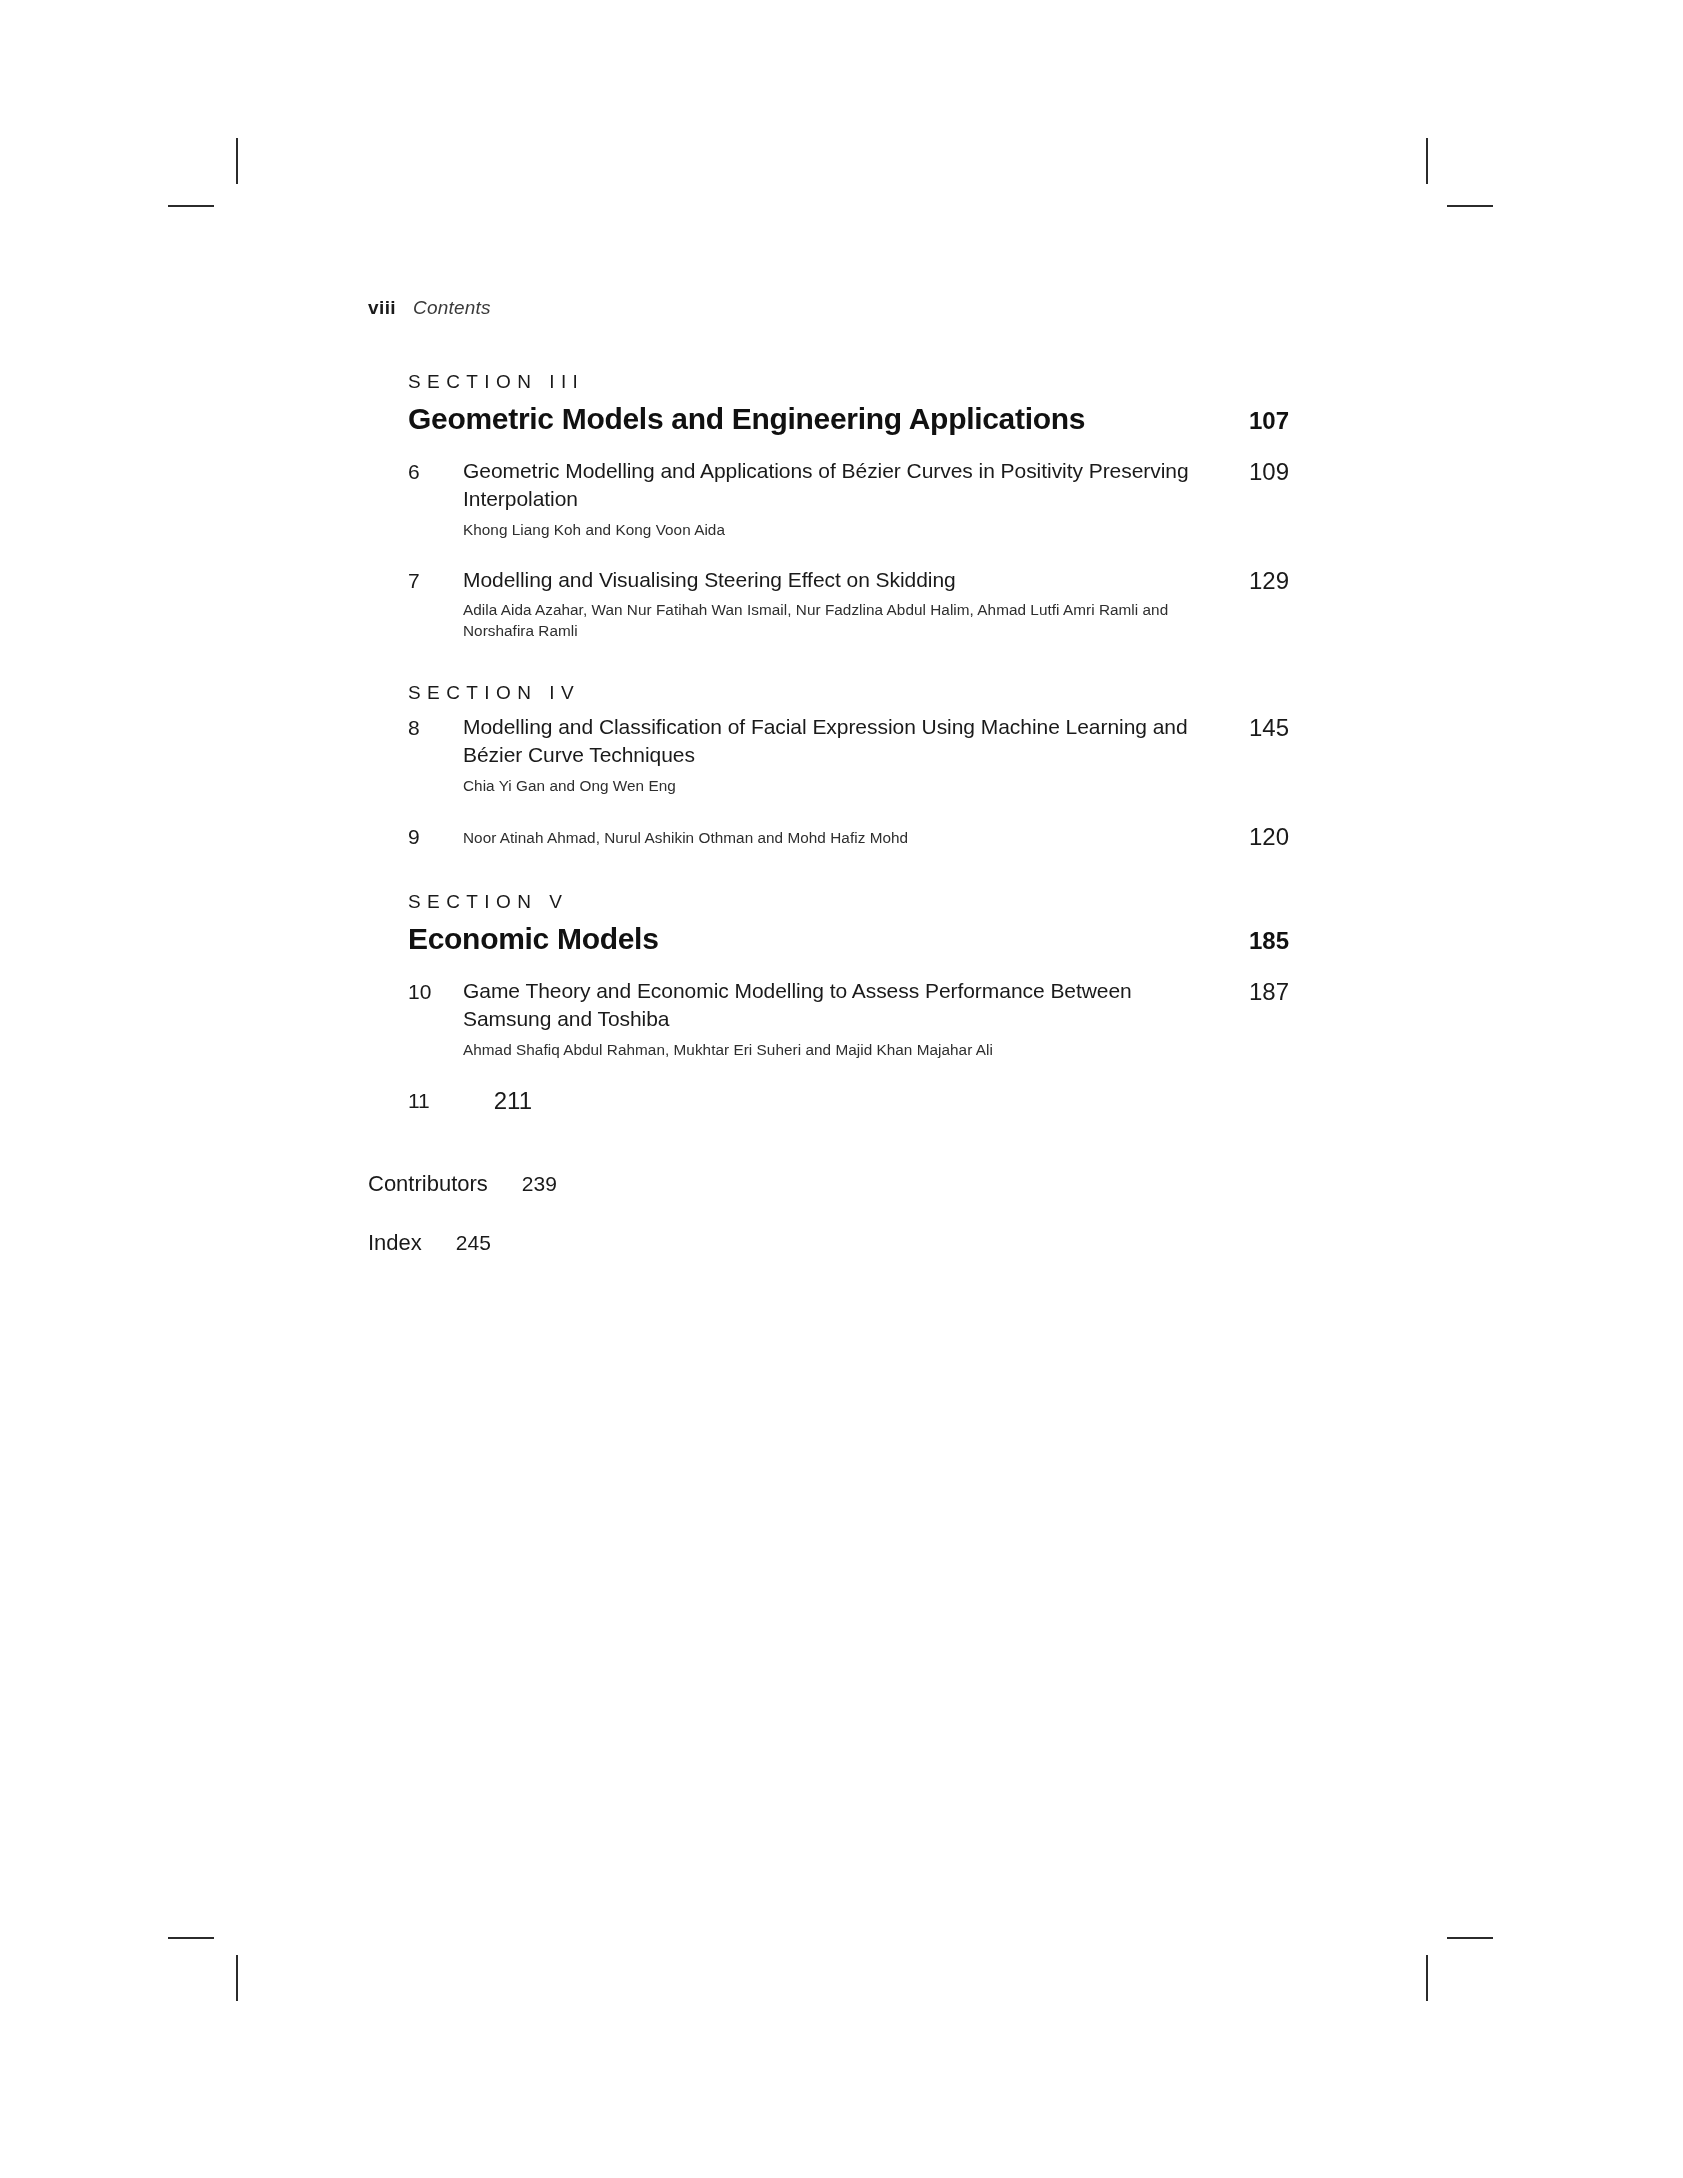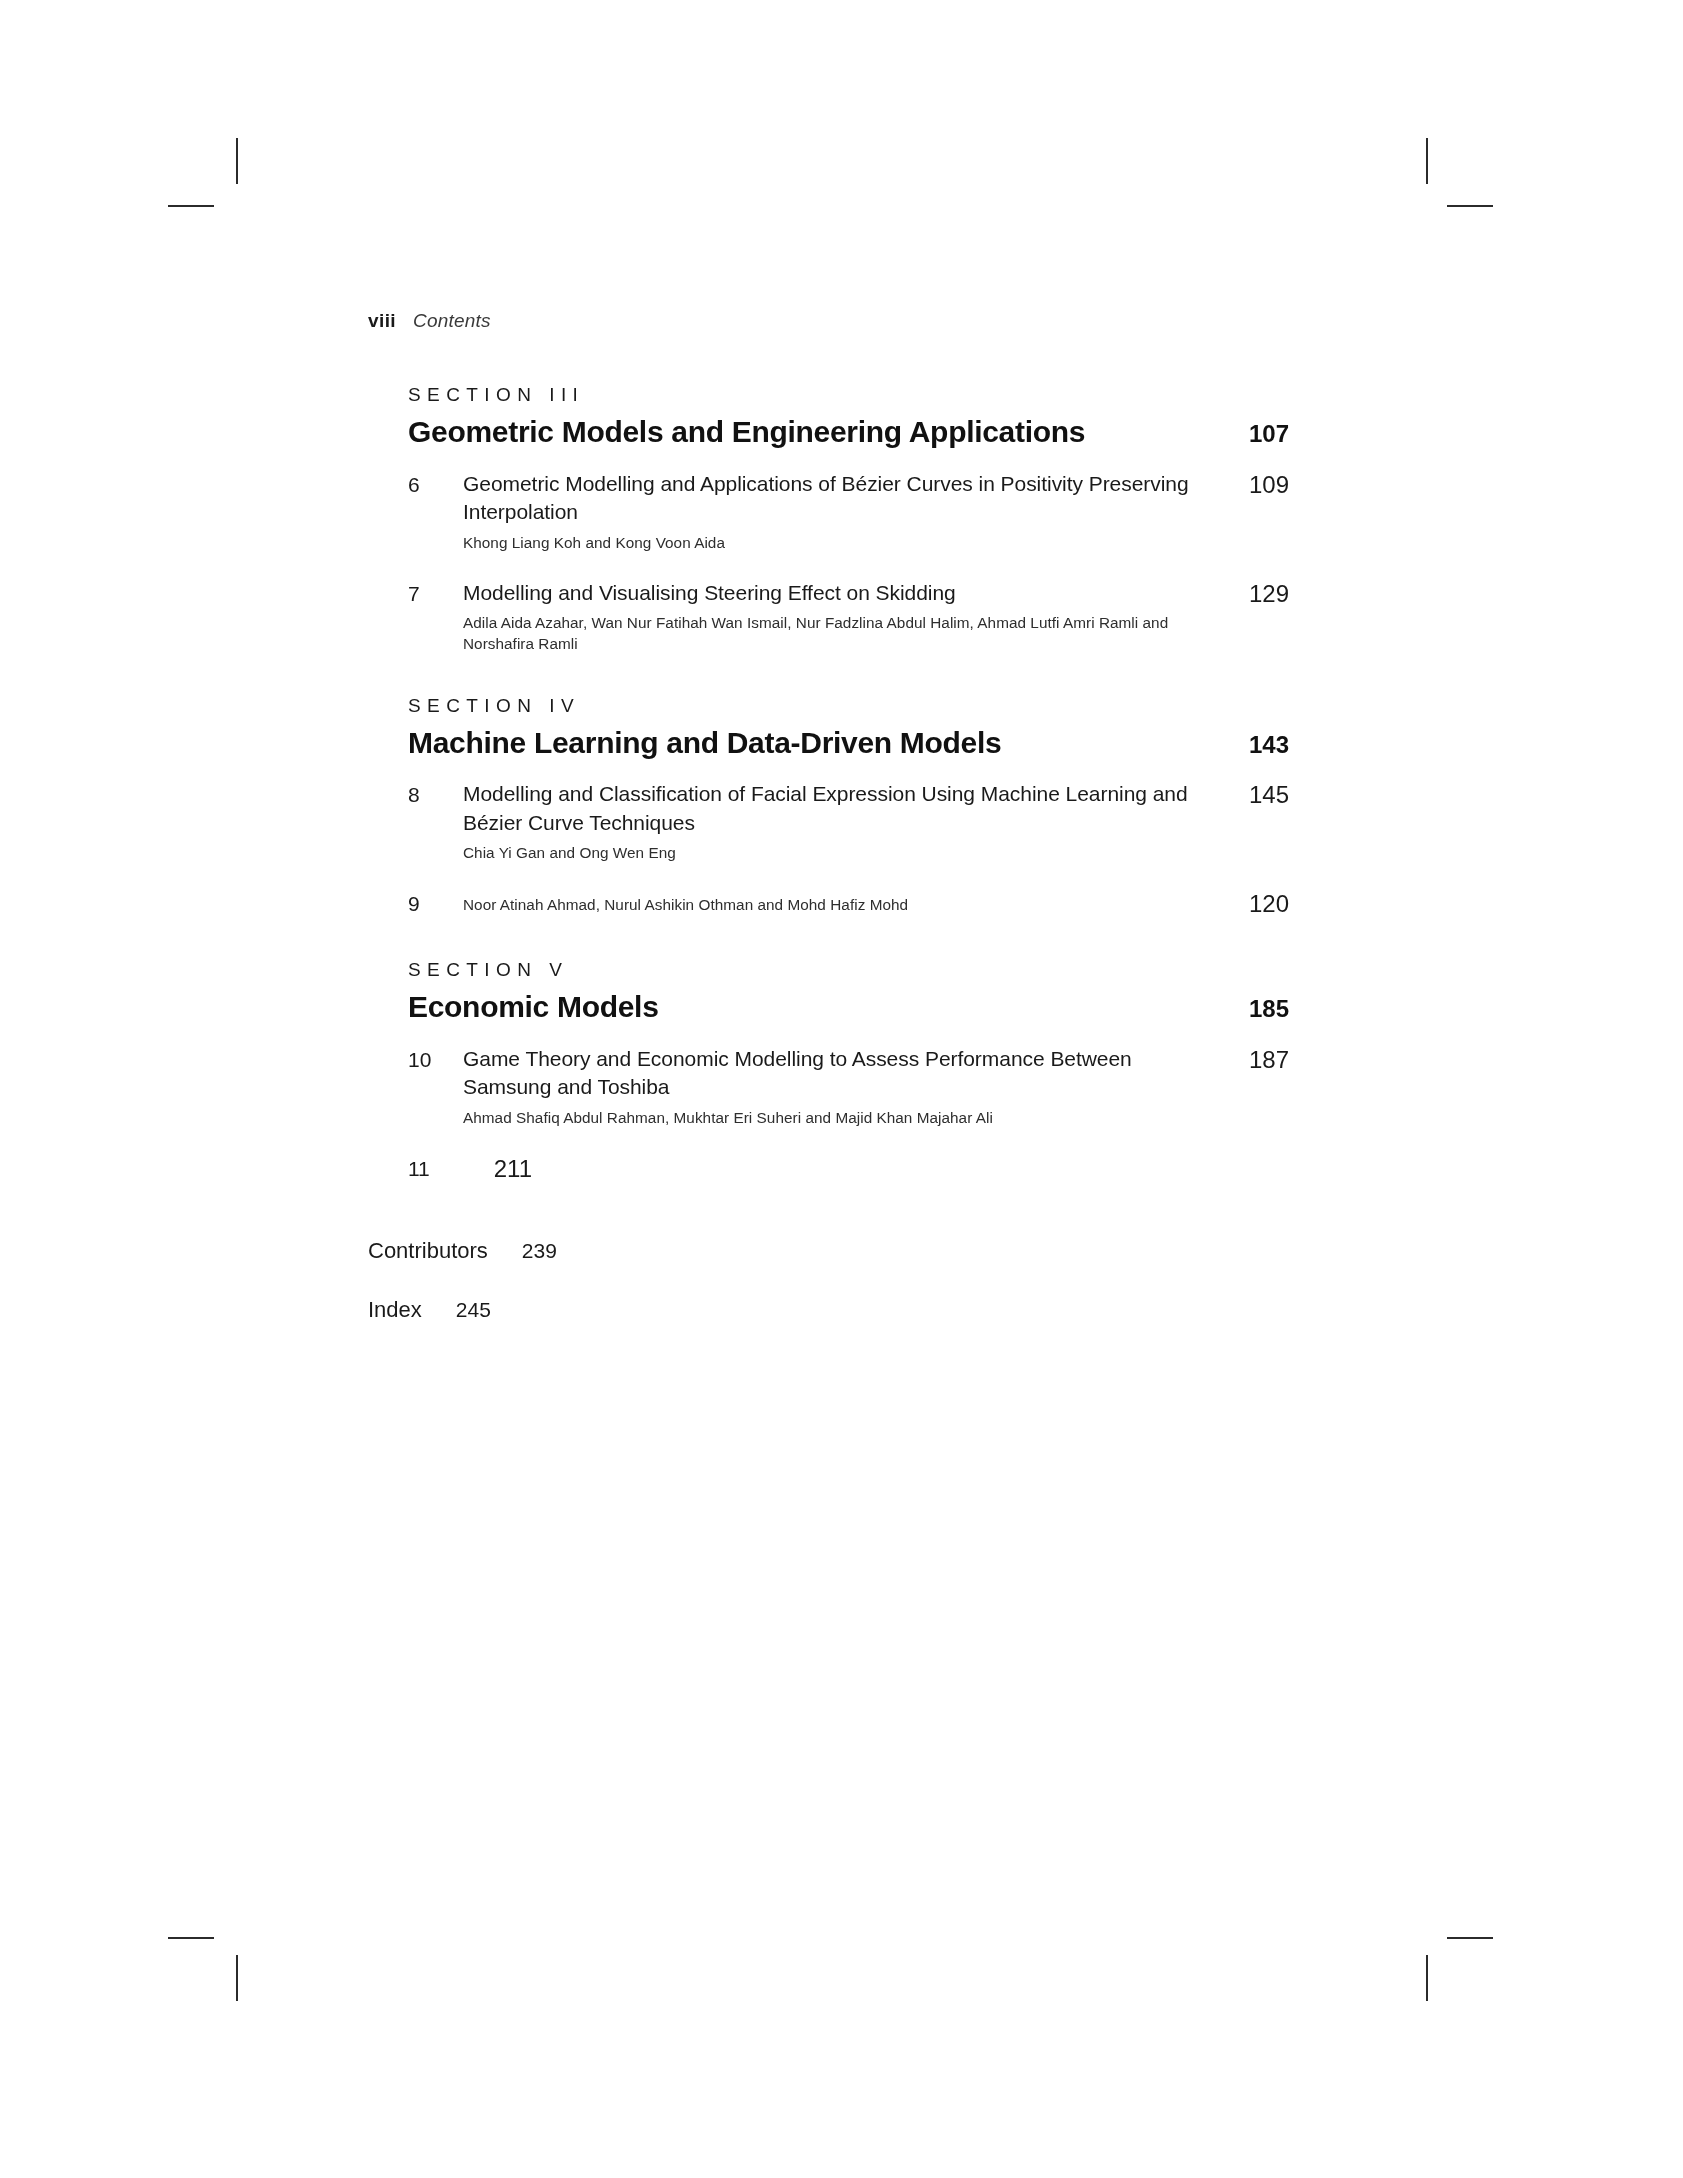--- a/index.html
+++ b/index.html
@@ -21,21 +21,21 @@
     position: absolute;
     background: #2b2b2b;
   }
   .crop.v { width: 2px; height: 46px; }
   .crop.h { height: 2px; width: 46px; }
 
   
   .page {
     position: absolute;
     left: 368px;
-    top: 310px;
+    top: 297px;
     width: 921px;
   }
 
   
   .running-head {
     display: flex;
     align-items: baseline;
     font-size: 19px;
     margin-bottom: 52px;
   }
@@ -197,24 +197,20 @@
       <div class="ch-page">129</div>
     </div>
   </div>
 
   <div class="section-gap"></div>
 
   <div class="section-block">
     <div class="section-kicker">
       <span>SECTION</span><span class="num">IV</span>
     </div>
-    <div class="section-title-row">
-      <div class="section-title">Machine Learning and Data-Driven Models</div>
-      <div class="section-page">143</div>
-    </div>
 
     <div class="chapter">
       <div class="ch-num">8</div>
       <div class="ch-body">
         <div class="ch-title">Modelling and Classification of Facial Expression Using Machine Learning and Bézier Curve Techniques</div>
         <div class="ch-authors">Chia Yi Gan and Ong Wen Eng</div>
       </div>
       <div class="ch-page">145</div>
     </div>
 

